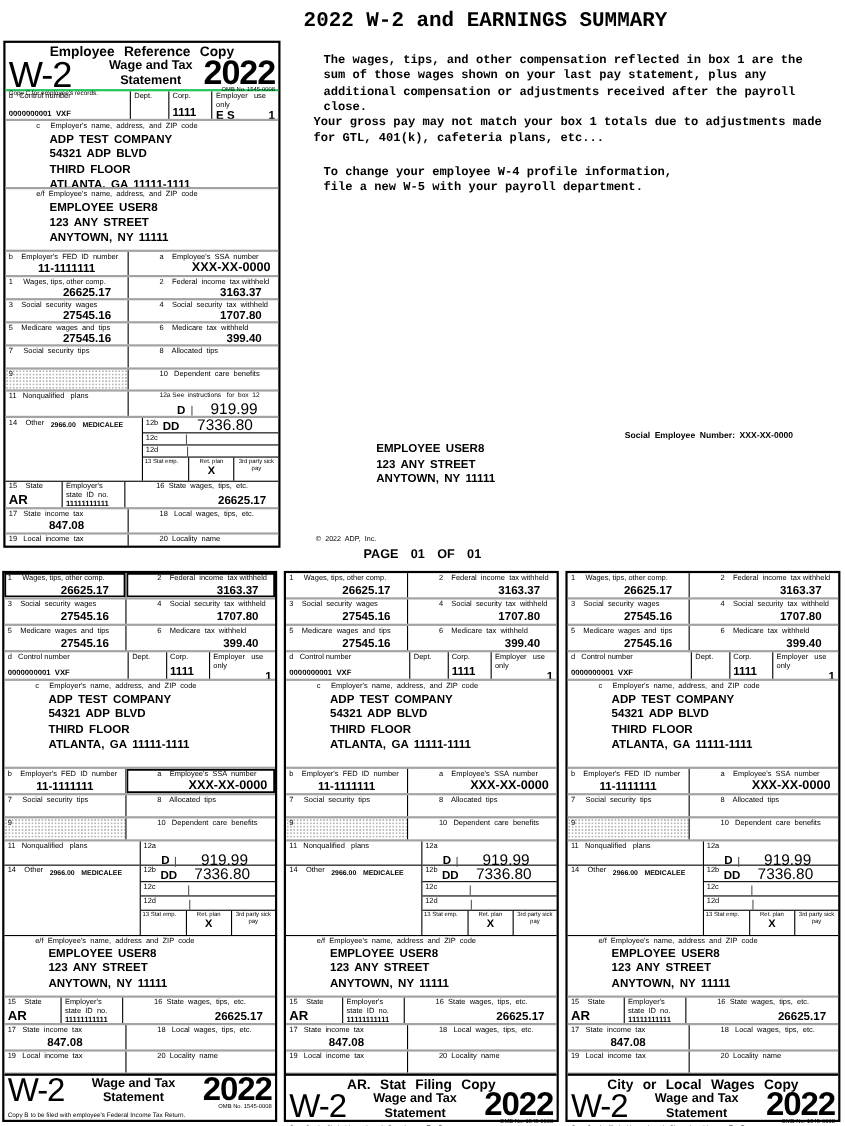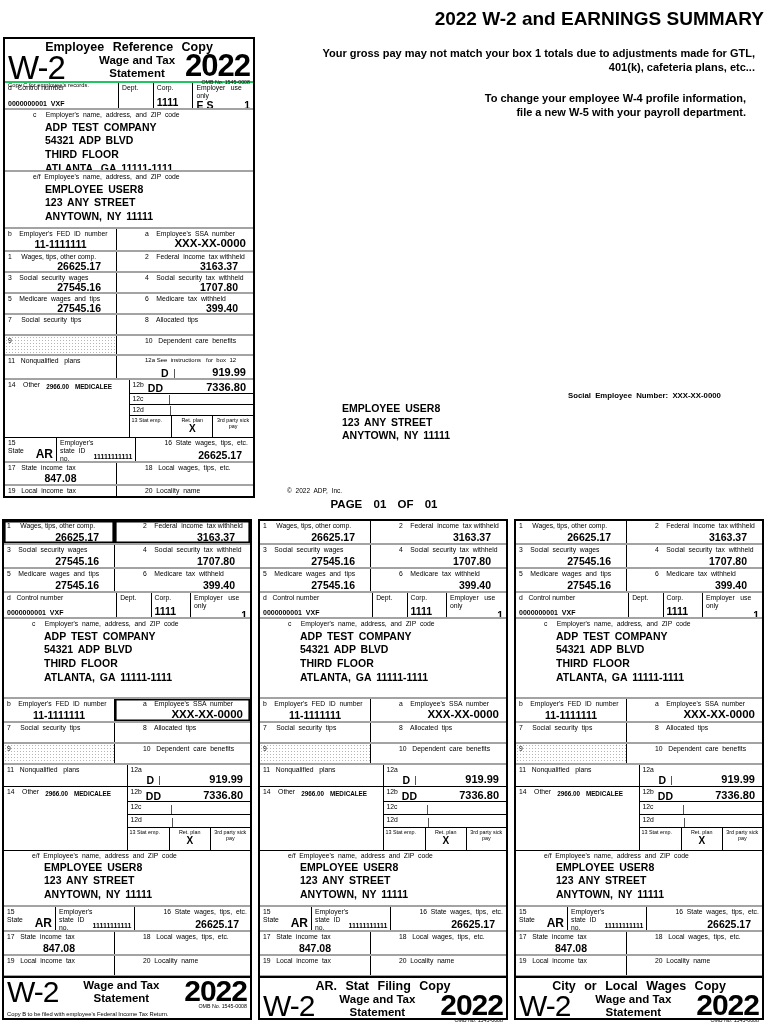--- a/index.html
+++ b/index.html
@@ -20,36 +20,36 @@
   .val.center { text-align:center; padding-right:0; }
   .val.left { text-align:left; padding-right:0; }
   .val.small { font-size:7px; }
   .addr { font-weight:bold; font-size:10.5px; line-height:1.3;
     margin:2px 0 0 12px; word-spacing:2px; }
   .shaded { background-image:radial-gradient(#b5b5b5 0.8px, transparent 0.9px);
     background-size:3px 3px; }
 
   
   .splitcell { flex:1; display:flex; flex-direction:row; padding:0; border-right:1px solid #000; }
-  .sc { display:flex; padding:1px 3px; overflow:hidden; }
+  .sc { display:flex; flex-direction:column; padding:1px 3px; overflow:hidden; }
   .sc.first { width:52px; border-right:1px solid #000; }
   .sc.rest { flex:1; }
 
   
   .region12 { display:flex; flex-shrink:0; border-bottom:1px solid #000; }
   .r12-left { flex:1; display:flex; flex-direction:column; border-right:1px solid #000; }
   .r12-right { flex:1; display:flex; flex-direction:column; }
   .c11 { height:22px; border-bottom:1px solid #000; padding:1px 3px; }
   .c14 { flex:1; padding:1px 3px; display:flex; flex-direction:row; align-items:flex-start; gap:6px; }
   .c14 .v14 { font-weight:bold; font-size:6.3px; margin-top:2px; }
   .c12a { border-bottom:1px solid #000; padding:1px 3px; display:flex; flex-direction:column; }
   .codeline { display:flex; align-items:flex-end; margin-top:auto; }
   .code { font-weight:bold; font-size:10.5px; line-height:1; margin-left:16px; }
   .tick { border-left:1px solid #555; height:9px; margin:0 5px; align-self:flex-end; }
-  .v12 { flex:1; text-align:right; font-weight:bold; font-size:11px; line-height:1; padding-right:4px; }
+  .v12 { flex:1; text-align:center; font-weight:normal; font-size:14px; line-height:1; padding-right:4px; }
   .c12s { border-bottom:1px solid #000; padding:0 3px; display:flex; align-items:flex-end; }
   .c12s .lbl { align-self:flex-start; margin-top:1px; }
   .c13 { flex:1; display:flex; flex-direction:row; padding:0; }
   .col13 { flex:1; font-size:5.4px; text-align:center; display:flex; flex-direction:column;
     border-left:1px solid #000; padding-top:1px; }
   .col13.first { border-left:none; text-align:left; padding-left:2px; }
   .x13 { font-weight:bold; font-size:10px; }
 
   
   .w2head { border-bottom:2px solid #22c55e; flex-shrink:0; padding:1px 3px 0 3px; position:relative; }
@@ -102,38 +102,39 @@
 
   
   .d-cell { width:46%; flex:none; }
   .dept-cell { width:14%; flex:none; }
   .corp-cell { width:16%; flex:none; }
   .use-cell { width:24%; flex:none; border-right:none; }
   .useline { display:flex; justify-content:space-between; margin-top:auto;
     font-weight:bold; font-size:10.5px; line-height:1; }
 
   
-  #summary { position:absolute; left:276px; top:8px; width:488px; text-align:right; }
+  #summary { position:absolute; left:276px; top:8px; width:488px; text-align:left;font-family:Liberation Mono, monospace; }
   #summary h1 { font-size:19px; font-weight:bold; }
   .para { font-weight:bold; font-size:11px; line-height:1.3; width:452px; margin:0 auto; }
   .p1 { margin-top:18px; }
-  .p2 { margin-top:16px; width:470px; }
+  .p2 { width:470px; }
   .p3 { margin-top:16px; }
 
   #mid-address { position:absolute; left:330px; top:400px; }
   #mid-ssn { position:absolute; left:568px; top:391px; font-size:7.8px; font-weight:bold; word-spacing:2px; }
   #copyright { position:absolute; left:287px; top:487px; font-size:6.5px; word-spacing:2px; }
   #page-line { position:absolute; left:0; top:498px; width:100%; text-align:center;
     font-weight:bold; font-size:11.5px; word-spacing:8px; }
 </style>
 </head>
 <body>
 
 <div id="summary" data-name="earnings-summary">
   <h1 data-name="page-title">2022 W-2 and EARNINGS SUMMARY</h1>
+  <p class="para p1" data-name="summary-paragraph-1">The wages, tips, and other compensation reflected in box 1 are the sum of those wages shown on your last pay statement, plus any additional compensation or adjustments received after the payroll close.</p>
   <p class="para p2" data-name="summary-paragraph-2">Your gross pay may not match your box 1 totals due to adjustments made for GTL, 401(k), cafeteria plans, etc...</p>
   <p class="para p3" data-name="summary-paragraph-3">
     <span data-name="summary-paragraph-3-line1">To change your employee W-4 profile information,</span><br>
     <span data-name="summary-paragraph-3-line2">file a new W-5 with your payroll department.</span>
   </p>
 </div>
 
 <div id="mid-ssn" data-name="ssn-line">
   <span data-name="ssn-label">Social Employee Number:</span>
   <span data-name="ssn-value">XXX-XX-0000</span>

